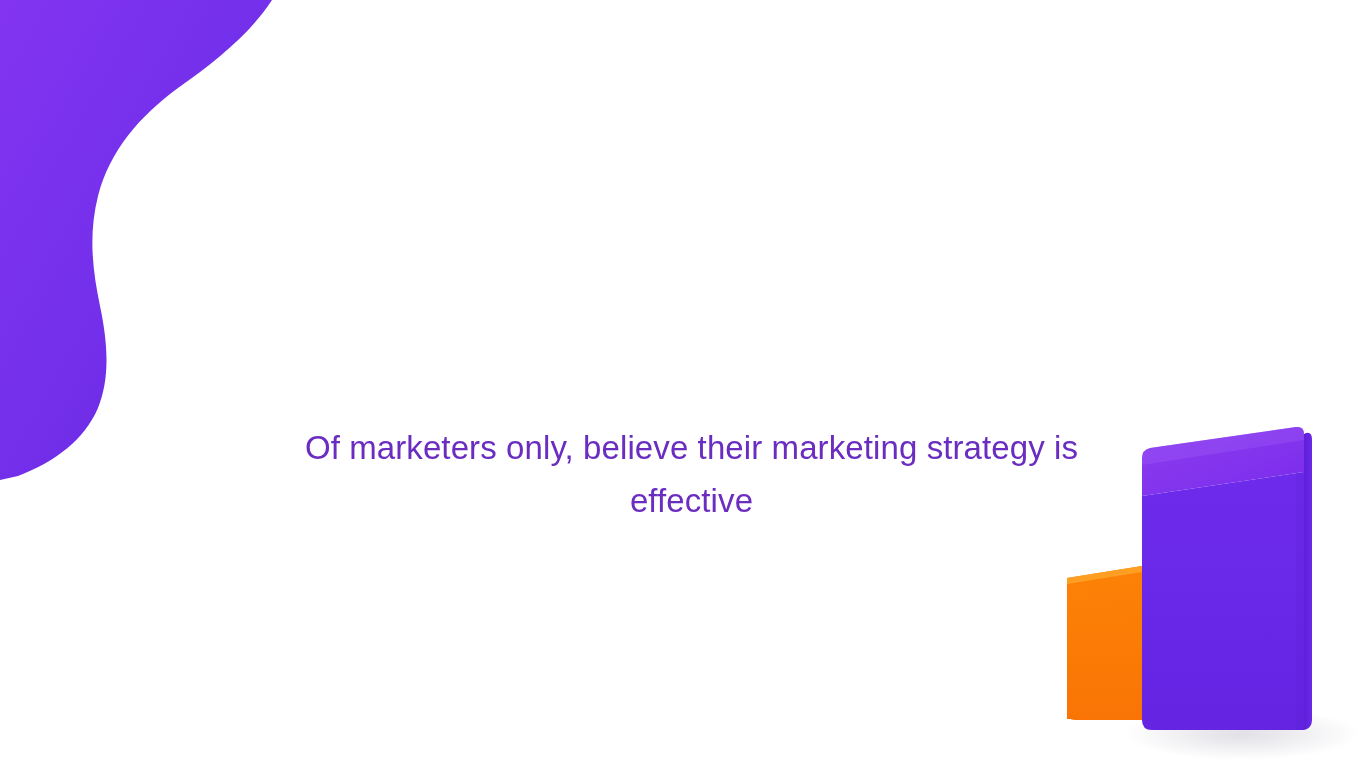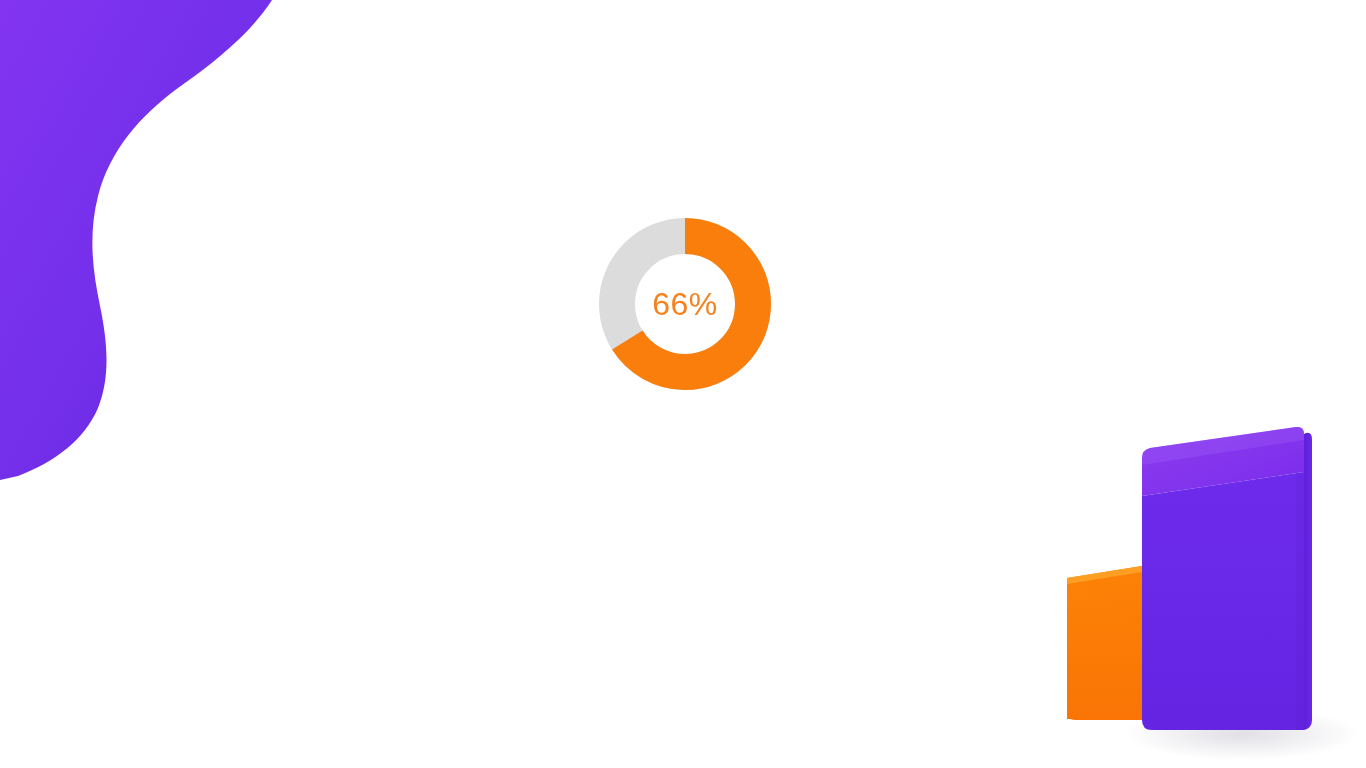--- a/index.html
+++ b/index.html
@@ -105,30 +105,22 @@
                C 250 34, 215 62, 178 88
                C 140 116, 110 150, 98 196
                C 88 236, 93 272, 100 306
                C 108 344, 110 378, 98 408
                C 84 440, 55 462, 18 476
                L 0 480
                Z" fill="url(#blobGrad)"></path>
     </svg>
   </div>
 
-  <div class="donut-wrap">
-    <svg class="donut-svg" viewBox="0 0 174 174" xmlns="http://www.w3.org/2000/svg">
 
-      <circle cx="87" cy="87" r="68" fill="none" stroke="#DCDCDC" stroke-width="36"></circle>
-
-      <circle cx="87" cy="87" r="68" fill="none" stroke="#F97E0B" stroke-width="36" stroke-dasharray="281.99 145.27" transform="rotate(-90 87 87)"></circle>
-    </svg>
-    <div class="donut-label" style="color: rgb(245, 130, 31);">66%</div>
-  </div>
-
+  <div class="caption">Of marketers only, believe their marketing strategy is effective</div>
 
   <div class="bars-wrap">
     <svg class="bars-svg" viewBox="0 0 320 356" xmlns="http://www.w3.org/2000/svg">
       <defs>
         <linearGradient id="oTop" x1="0" y1="0" x2="1" y2="1">
           <stop offset="0%" stop-color="#FFB02E"></stop>
           <stop offset="100%" stop-color="#FF9908"></stop>
         </linearGradient>
         <linearGradient id="oFront" x1="0" y1="0" x2="0" y2="1">
           <stop offset="0%" stop-color="#FC8206"></stop>

